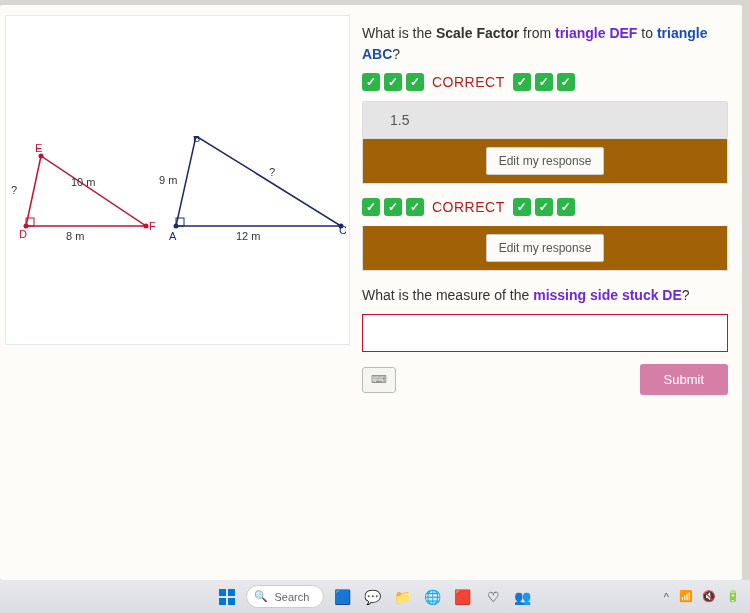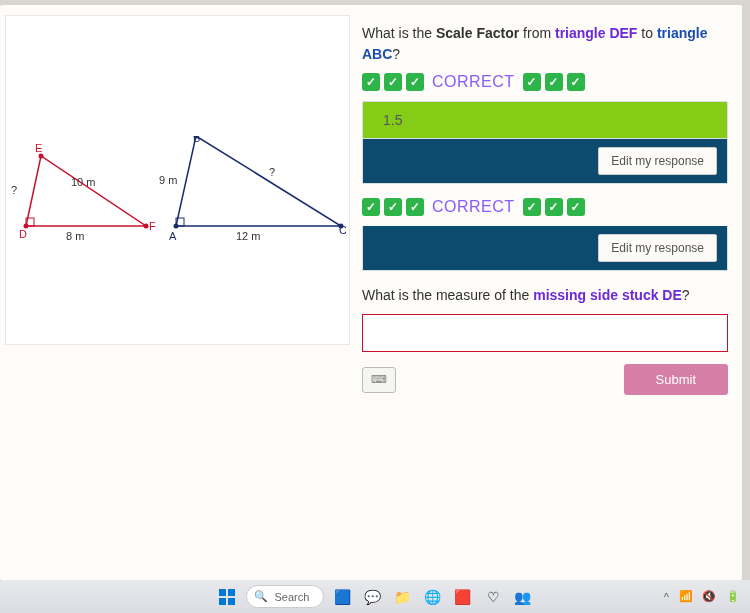--- a/index.html
+++ b/index.html
@@ -37,46 +37,46 @@
   .bold { font-weight: 700; }
   .red { color: #6d28d9; font-weight: 700; }
   .blue { color: #1a4db3; font-weight: 700; }
   .italic { font-style: italic; }
   .check-row { display: flex; align-items: center; gap: 4px; margin: 8px 0 10px; }
   .check {
     width: 18px; height: 18px; background: #2db54a; border-radius: 3px;
     display: inline-flex; align-items: center; justify-content: center;
     color: #fff; font-size: 12px; font-weight: bold;
   }
-  .correct-label { font-size: 16px; color: #8b5cf6; letter-spacing: 0.5px; margin: 0 4px; }
+  .correct-label { font-size: 14px; color: #b91c1c; letter-spacing: 0.5px; margin: 0 4px; }
   .answer-box {
-    background: #84cc16; border: 1px solid #ddd; padding: 10px 20px;
+    background: #e5e5e5; border: 1px solid #ddd; padding: 10px 27px;
     font-size: 14px; color: #555; border-radius: 2px;
   }
   .edit-row {
-    background: #0c4a6e; border: 1px solid #ddd; border-top: none;
-    padding: 8px 10px; display: flex; justify-content: flex-end;
+    background: #a16207; border: 1px solid #ddd; border-top: none;
+    padding: 8px 10px; display: flex; justify-content: center;
     margin-bottom: 14px;
   }
   .edit-btn {
     background: #fcfbf7; border: 1px solid #ccc; padding: 6px 12px;
     font-size: 12px; color: #555; cursor: pointer; border-radius: 2px;
   }
   .input-field {
     width: 100%; padding: 10px; border: 1.5px solid #c8102e;
     font-size: 14px; outline: none; background:#fff;
   }
   .submit-row { display: flex; justify-content: space-between; align-items: center; margin-top: 12px; }
   .keyboard-icon {
     width: 34px; height: 26px; border: 1px solid #bbb; border-radius: 3px;
     display: flex; align-items: center; justify-content: center;
     font-size: 11px; color:#777; background:#f5f5f2;
   }
   .submit-btn {
-    background: #d67fa6; color: #fff; border: none; padding: 8px 32px;
+    background: #d67fa6; color: #fff; border: none; padding: 8px 24px;
     font-size: 13px; border-radius: 3px; cursor: pointer;
   }
   
   .diagram { position:absolute; top:120px; left:5px; }
   
   .taskbar {
     position: absolute; bottom: 0; left: 0; right: 0; height: 33px;
     background: linear-gradient(#e8e9ed,#dcdde2);
     display: flex; align-items: center; padding: 0 10px;
     justify-content: center; gap: 8px;

